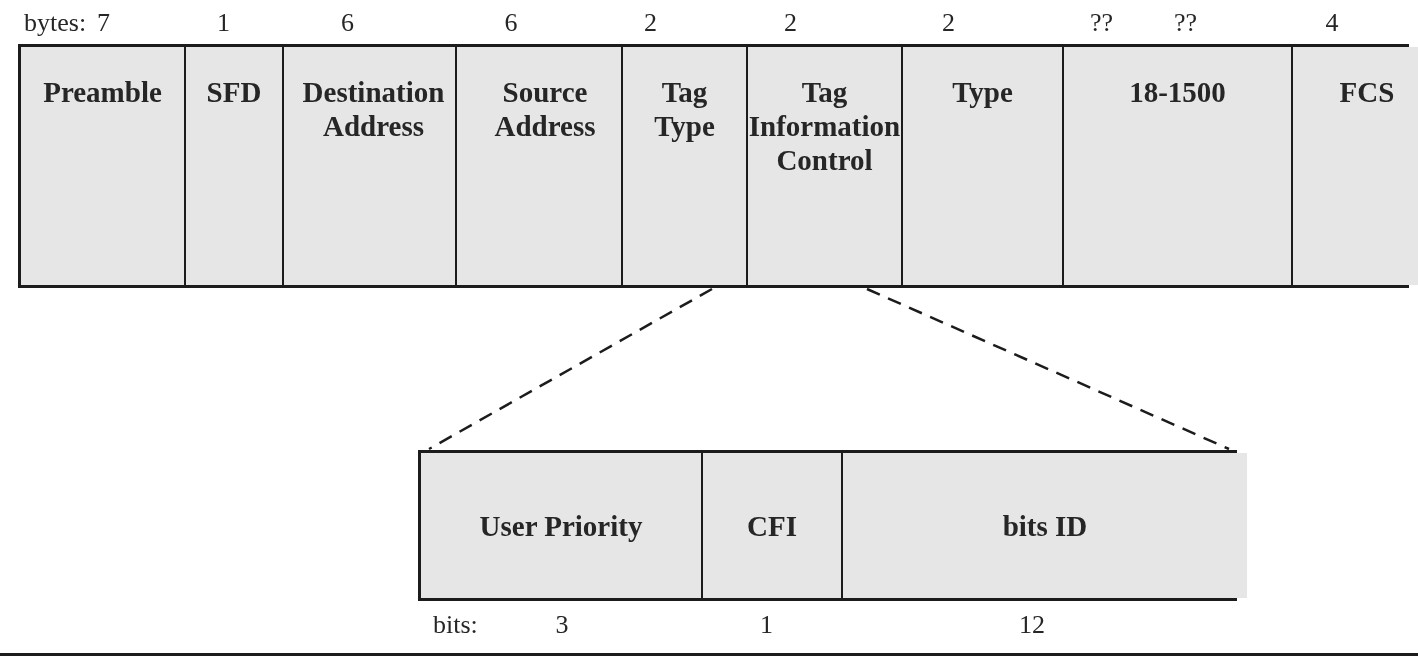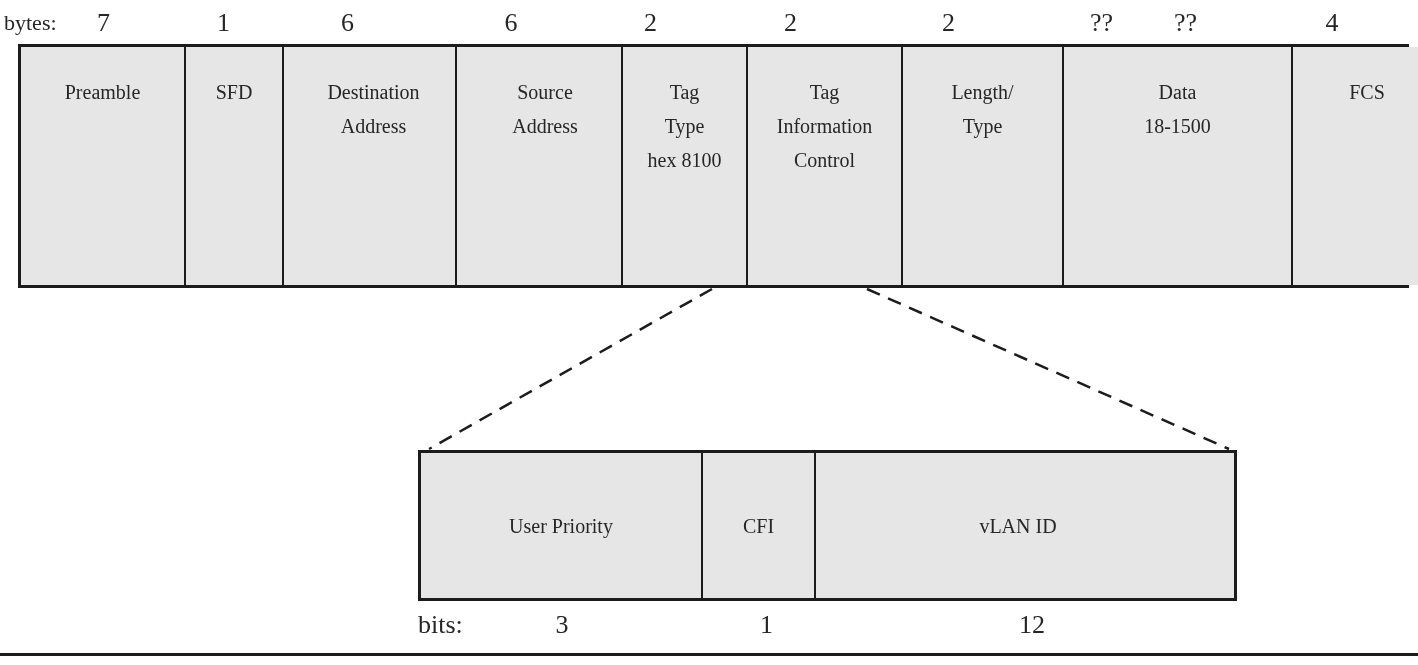--- a/index.html
+++ b/index.html
@@ -18,23 +18,23 @@
   }
   .canvas { position: absolute; inset: 0; }
 
   
   .bytes-row {
     position: absolute; left: 21px; top: 6px;
     width: 1385px; height: 34px;
     display: flex; align-items: center;
   }
   .bytes-prefix {
-    position: absolute; left: 4px; top: 6px; height: 34px;
-    display: flex; align-items: center;
-    font-size: 22px;
+    position: absolute; left: 24px; top: 6px; height: 34px;
+    display: flex; align-items: center;
+    font-size: 26px;
   }
   .num-cell {
     height: 34px;
     display: flex; align-items: center; justify-content: center;
     font-size: 26px;
     flex: 0 0 auto;
   }
   .num-cell.multi { justify-content: space-evenly; }
 
   
@@ -46,21 +46,21 @@
     background: var(--cell-fill);
   }
   .frame-row .cell {
     flex: 0 0 auto;
     border-right: 2px solid var(--line);
     background: var(--cell-fill);
     padding-top: 28px;
     text-align: center;
   }
   .frame-row .cell:last-child { border-right: none; }
-  .cell-label { font-size: 20px; line-height: 34px; }
+  .cell-label { font-size: 29px; line-height: 34px; font-weight: bold; }
 
   
   .connector {
     position: absolute; left: 0; top: 0;
     width: 1418px; height: 665px;
     pointer-events: none;
   }
   .connector line {
     stroke: var(--line);
     stroke-width: 2.5;
@@ -85,21 +85,21 @@
   }
   .tci-box .cell:last-child { border-right: none; }
 
   
   .bits-row {
     position: absolute; left: 421px; top: 608px;
     width: 813px; height: 34px;
     display: flex; align-items: center;
   }
   .bits-prefix {
-    position: absolute; left: 418px; top: 608px; height: 34px;
+    position: absolute; left: 433px; top: 608px; height: 34px;
     display: flex; align-items: center;
     font-size: 26px;
   }
 
   
   .bottom-rule {
     position: absolute; left: 0; top: 653px;
     width: 1418px; height: 3px;
     background: var(--line);
   }
@@ -161,39 +161,36 @@
       <div class="cell" style="width: 154px; margin-left: 12px;">
         <div class="cell-label">
           <div>Source</div>
           <div>Address</div>
         </div>
       </div>
       <div class="cell" style="width: 125px;">
         <div class="cell-label">
           <div>Tag</div>
           <div>Type</div>
-          <div>hex 8100</div>
         </div>
       </div>
       <div class="cell" style="width: 155px;">
         <div class="cell-label">
           <div>Tag</div>
           <div>Information</div>
           <div>Control</div>
         </div>
       </div>
       <div class="cell" style="width: 161px;">
         <div class="cell-label">
-          <div>Length/</div>
           <div>Type</div>
         </div>
       </div>
       <div class="cell" style="width: 229px;">
         <div class="cell-label">
-          <div>Data</div>
           <div>18-1500</div>
         </div>
       </div>
       <div class="cell" style="width: 148px; border-radius: 15px;">
         <div class="cell-label">
           <div>FCS</div>
         </div>
       </div>
     </div>
 
@@ -201,28 +198,28 @@
     <line x1="712" y1="289" x2="429" y2="449"></line>
     <line x1="867" y1="289" x2="1229" y2="449"></line>
   </svg>
 
   <div class="tci-box" id="tci-cells">
       <div class="cell" style="width: 282px;">
         <div class="cell-label">
           <div>User Priority</div>
         </div>
       </div>
-      <div class="cell" style="width: 113px;">
+      <div class="cell" style="width: 140px;">
         <div class="cell-label">
           <div>CFI</div>
         </div>
       </div>
       <div class="cell" style="width: 404px;">
         <div class="cell-label">
-          <div>vLAN ID</div>
+          <div>bits ID</div>
         </div>
       </div>
     </div>
 
   <span class="bits-prefix">bits:</span>
   <div class="bits-row" id="bits-cells">
       <div class="num-cell" style="width: 282px;">
         <span>3</span>
       </div>
       <div class="num-cell" style="width: 127px;">

